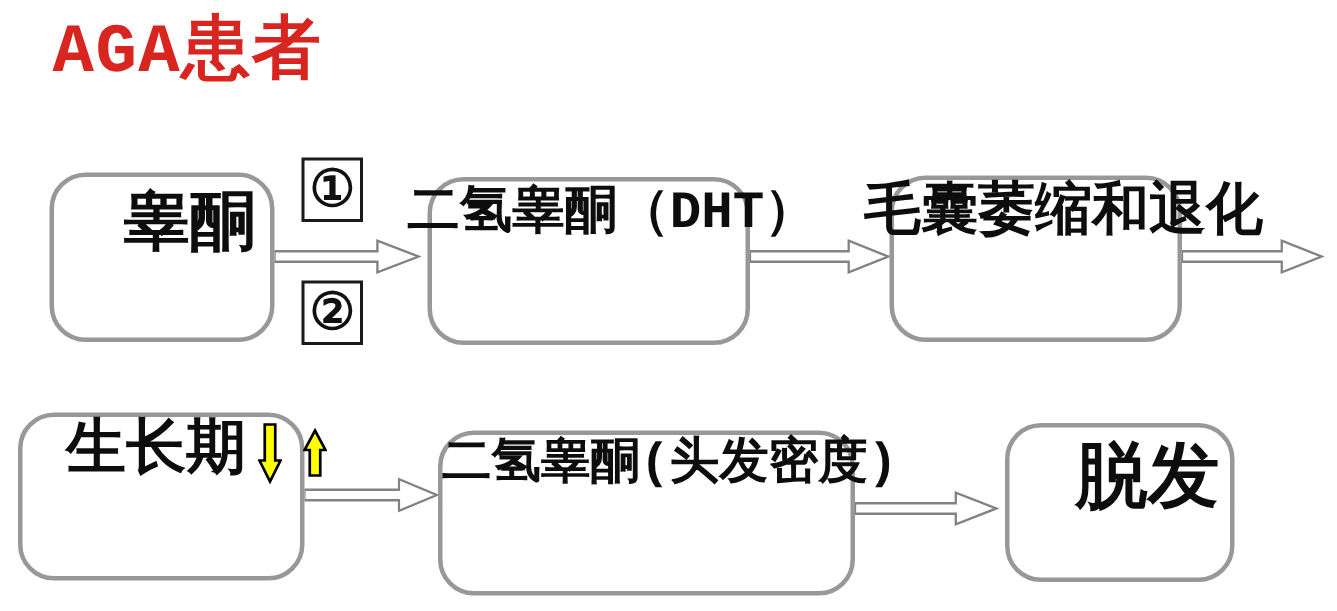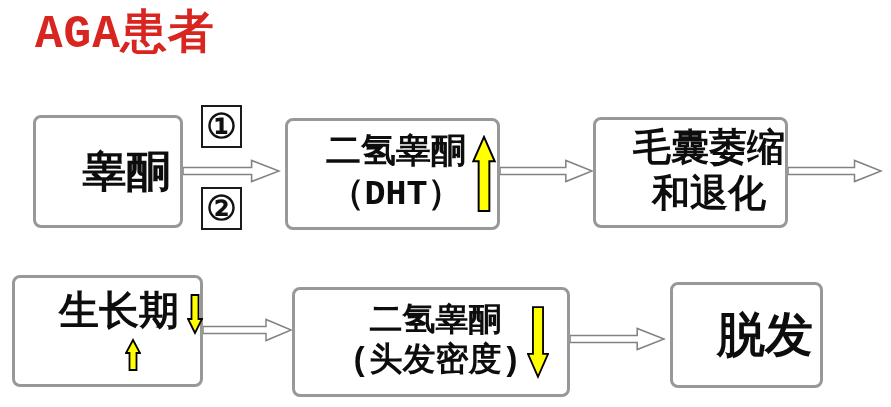--- a/index.html
+++ b/index.html
@@ -13,26 +13,26 @@
   }
   .page-title{
     position:absolute;left:35px;top:10px;
     font-size:46px;font-weight:600;line-height:1.1;
     color:#d8251f;letter-spacing:1px;white-space:nowrap;
   }
   .box{
     position:absolute;
     background:#fff;
     border:3px solid #989898;
-    border-radius:8px;
-    display:flex;align-items:center;justify-content:center;
+    border-radius:24px;
+    display:flex;align-items:flex-start;justify-content:center;
     text-align:center;font-weight:700;color:#0d0d0d;
     box-sizing:border-box;white-space:nowrap;padding-left:37px;
   }
-  .box .lines{display:flex;flex-direction:column;align-items:center;line-height:1.2;}
+  .box .lines{display:flex;flex-direction:row;align-items:center;line-height:1.2;}
   .box-testosterone{left:33px;top:115px;width:150px;height:113px;font-size:44px;}
   .box-dht{left:285px;top:118px;width:215px;height:112px;font-size:35px;}
   .box-follicle{left:593px;top:117px;width:195px;height:111px;font-size:38px;}
   .box-growth{left:12px;top:275px;width:191px;height:112px;font-size:40px;}
   .box-density{left:292px;top:287px;width:278px;height:110px;font-size:33px;}
   .box-hairloss{left:670px;top:282px;width:153px;height:106px;font-size:48px;}
   .marker{
     position:absolute;width:41px;height:43px;
     border:2px solid #1a1a1a;background:#fff;
     display:flex;align-items:center;justify-content:center;

